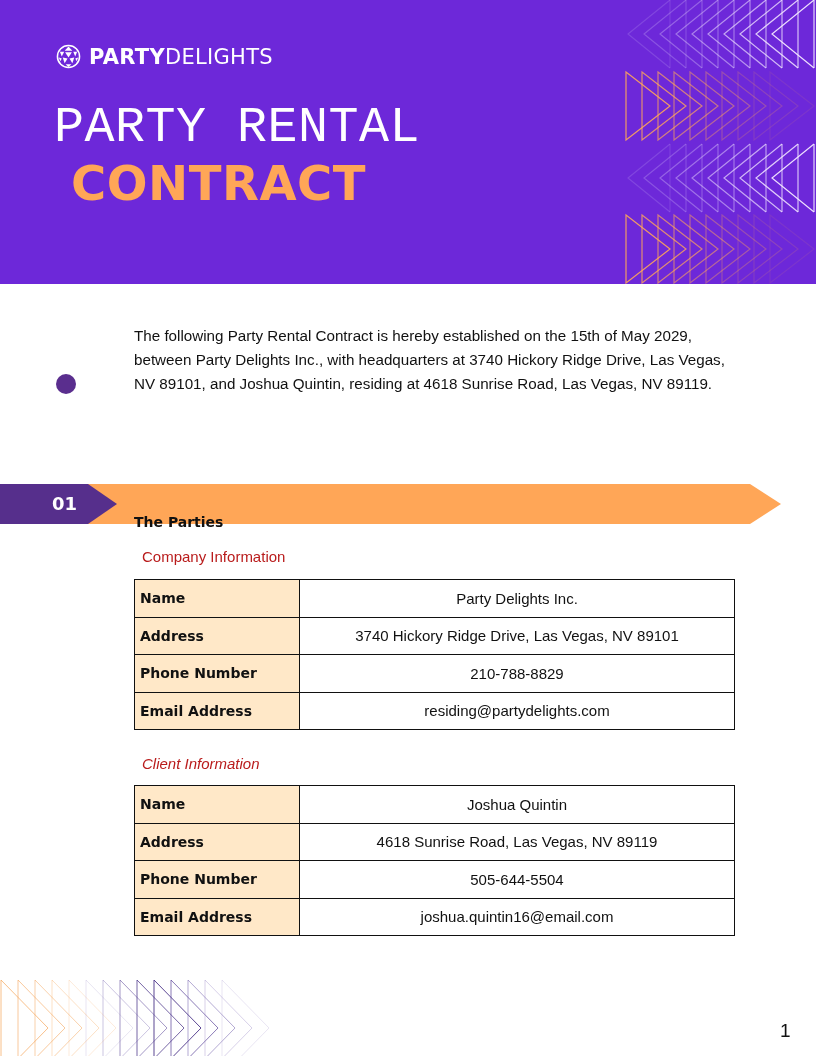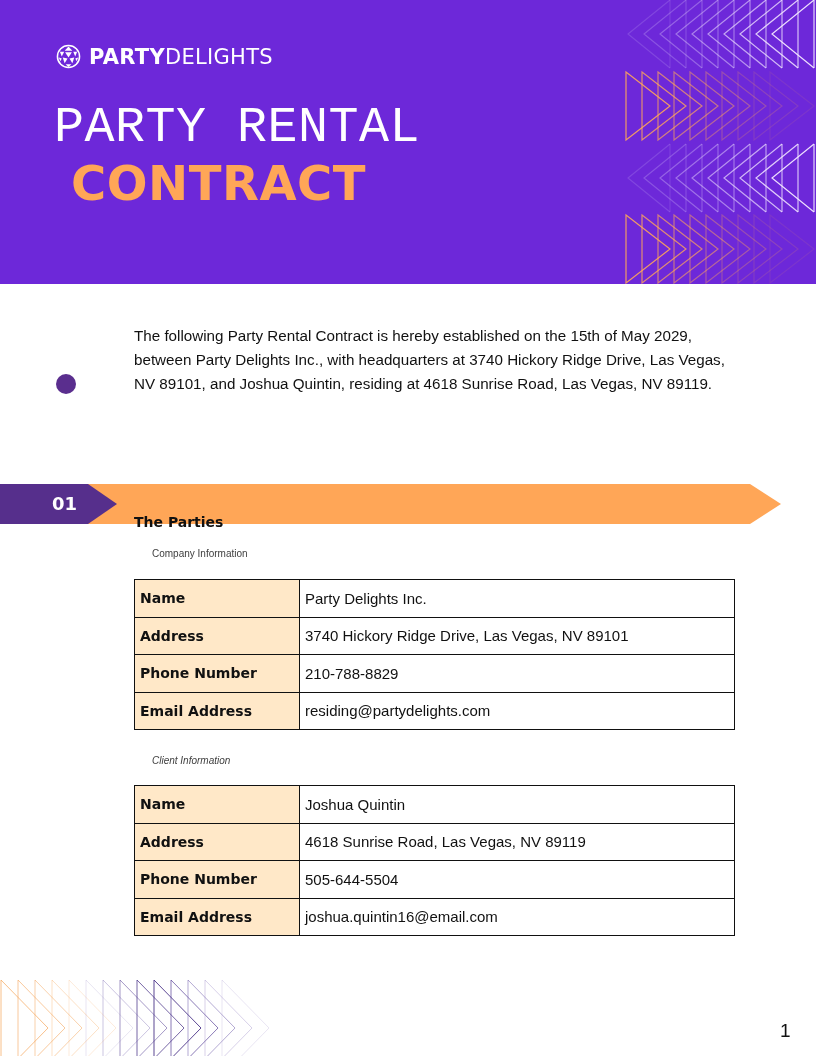--- a/index.html
+++ b/index.html
@@ -18,25 +18,25 @@
   .subtitle { position: absolute; left: 56px; top: 221px; color: #E7DDF4; font-family: "DejaVu Sans", sans-serif; font-style: italic; font-size: 14.5px; }
 
   .intro-dot { position: absolute; left: 56px; top: 374px; width: 20px; height: 20px; border-radius: 50%; background: #5A2E8E; }
   .intro { position: absolute; left: 134px; top: 324px; width: 600px; font-size: 15.2px; line-height: 24px; color: #111; }
 
   .section-bar { position: absolute; left: 0; top: 484px; width: 816px; height: 40px; }
   .section-bar svg { position: absolute; left: 0; top: 0; }
   .section-num { position: absolute; left: 52px; top: 484px; height: 24px; line-height: 40px; color: #fff; font-weight: bold; font-size: 18px; font-family: "DejaVu Sans", sans-serif; }
   .section-title { position: absolute; left: 134px; top: 484px; height: 32px; line-height: 40px; color: #111; font-weight: bold; font-size: 14px; font-family: "DejaVu Sans", sans-serif; margin-top: 18px; }
 
-  .table-caption { position: absolute; left: 152px; font-size: 10px; color: #404040; }
+  .table-caption { position: absolute; left: 142px; font-size: 15px; color: #b91c1c; }
   table.info { position: absolute; left: 134px; width: 601px; border-collapse: collapse; }
   table.info td { border: 1.3px solid #111; height: 37.5px; font-size: 15px; padding: 0 5px; vertical-align: middle; }
   table.info td.label { width: 165px; background: #FFE8C8; font-weight: bold; font-family: "DejaVu Sans", sans-serif; font-size: 14px; }
-  table.info td.value { background: #fff; color: #111; }
+  table.info td.value { background: #fff; color: #111; text-align: center; }
 
   .footer-pattern { position: absolute; left: 0; top: 975px; width: 290px; height: 81px; }
   .page-number { position: absolute; left: 780px; top: 1020px; font-size: 19px; color: #111; }
 </style>
 </head>
 <body>
 
 <div class="header">
   <svg class="header-pattern" width="216" height="284" viewBox="0 0 216 284">
     <g fill="none" stroke-width="1.2">

